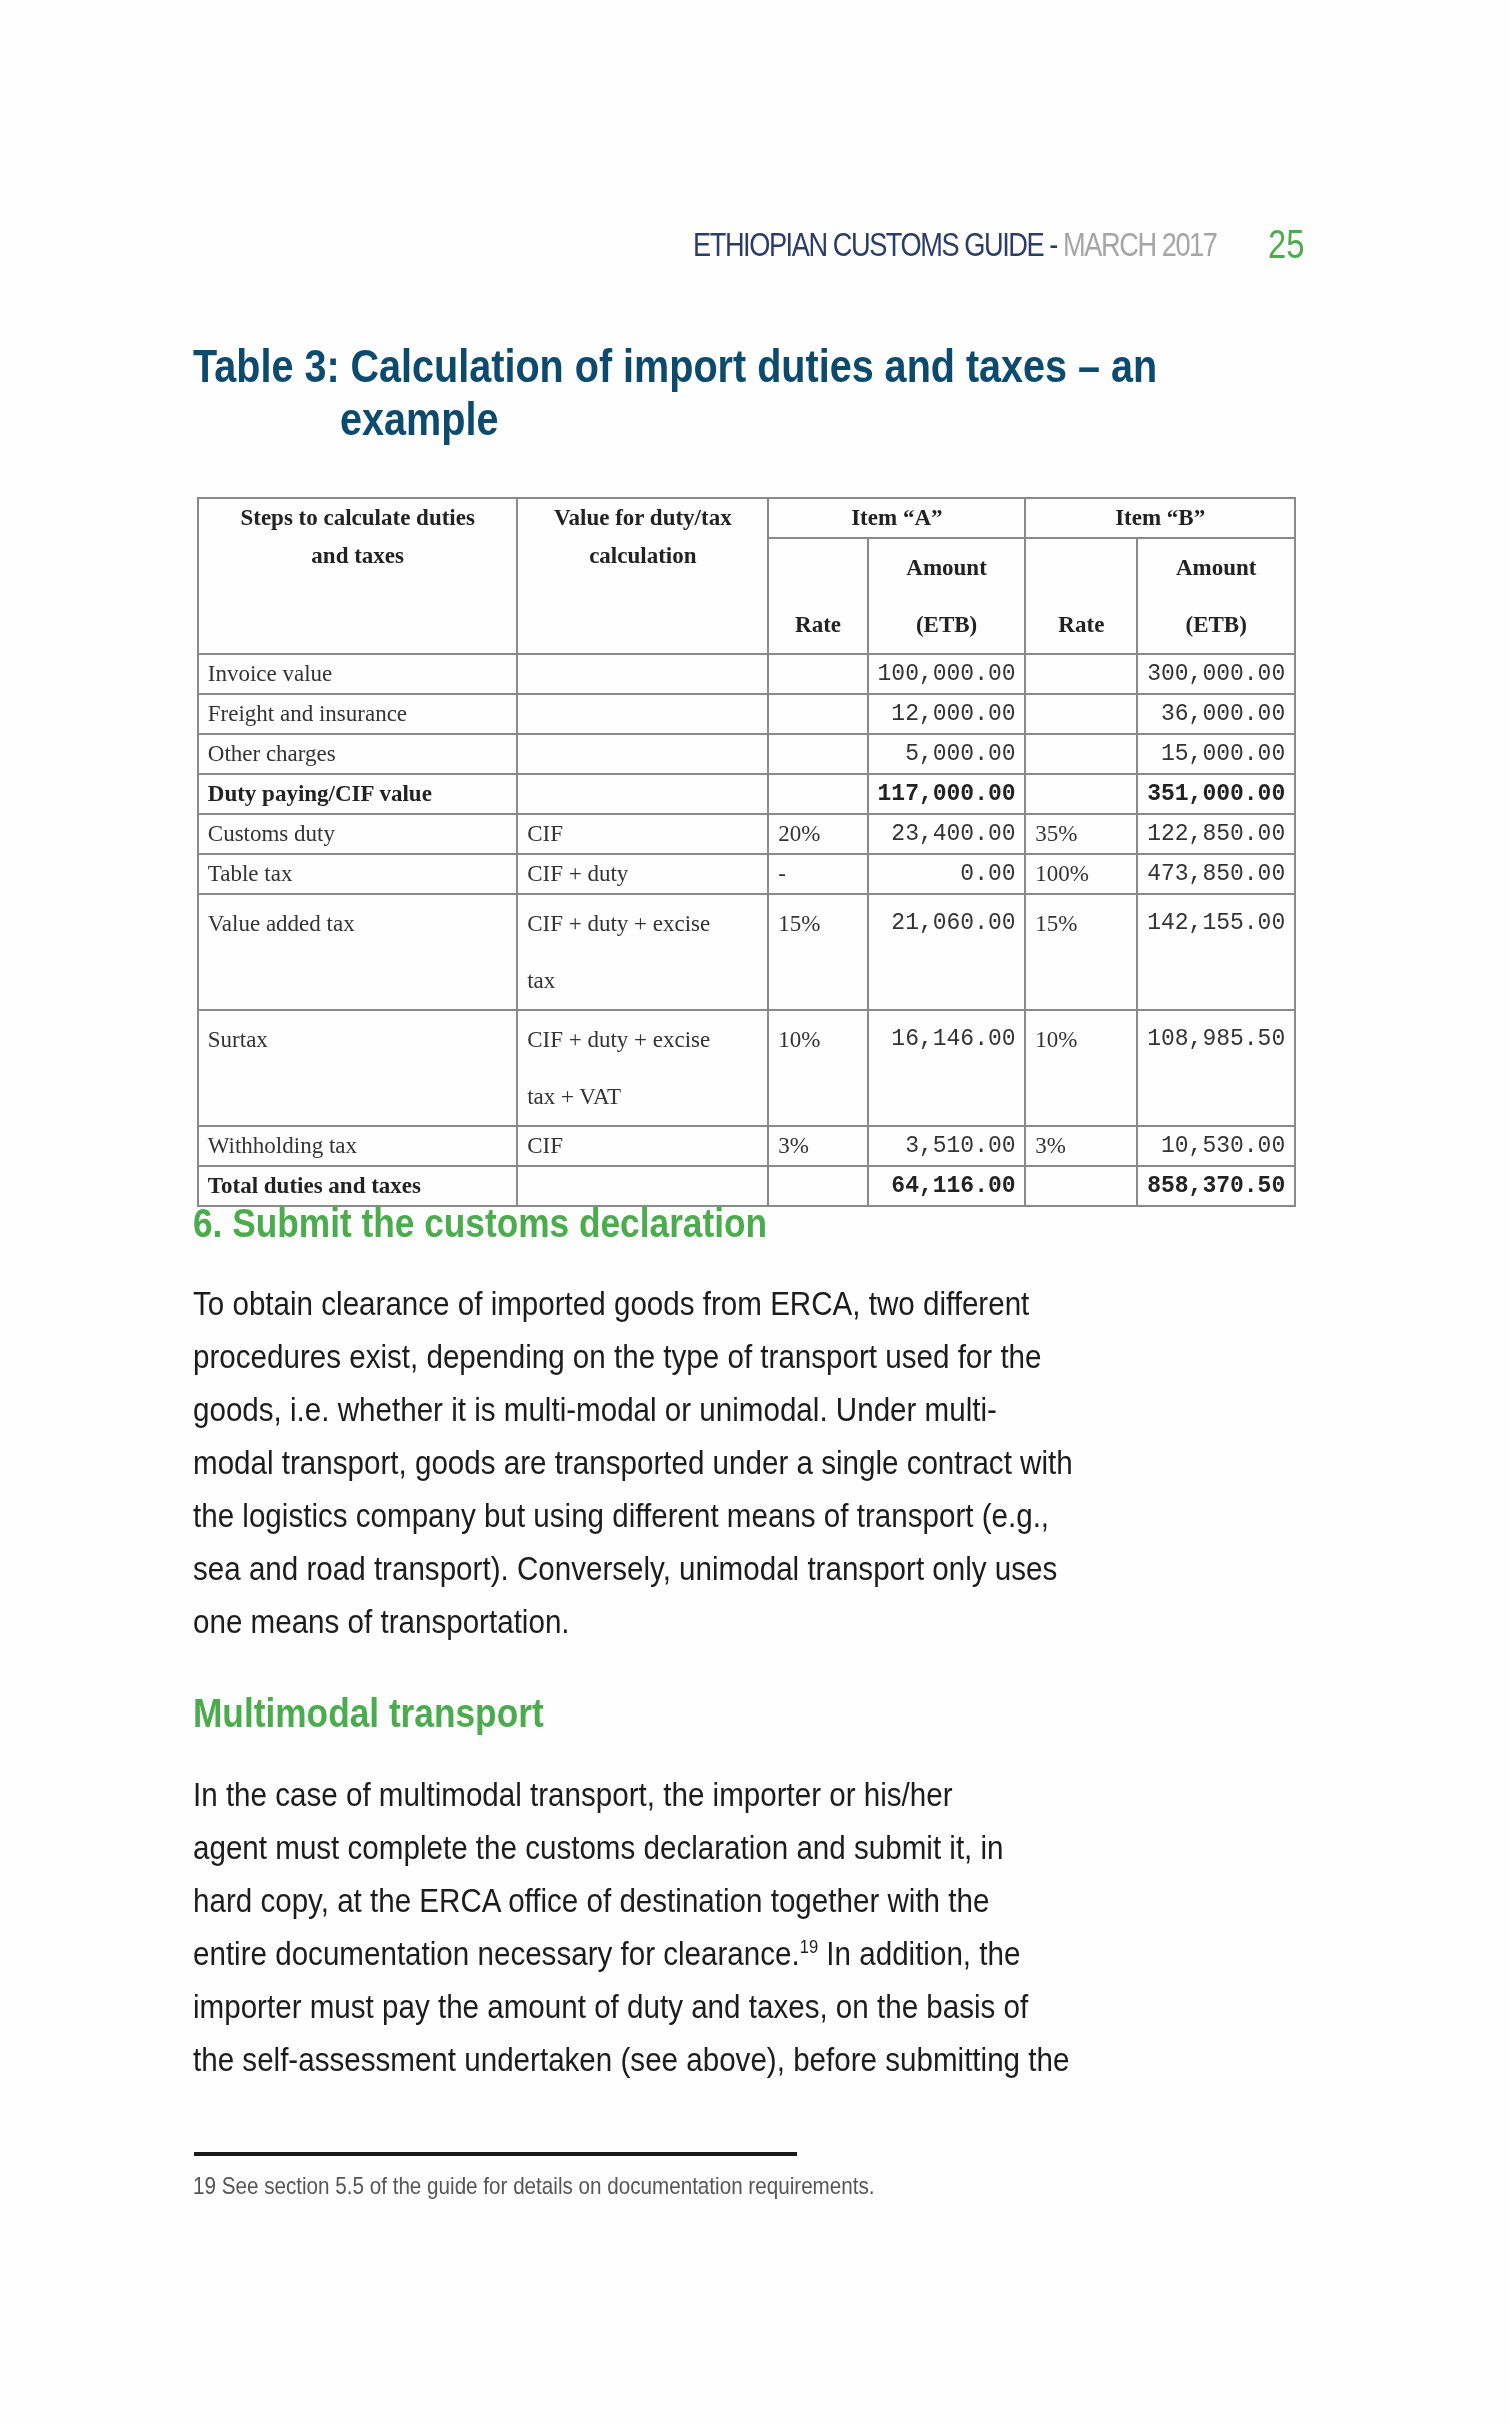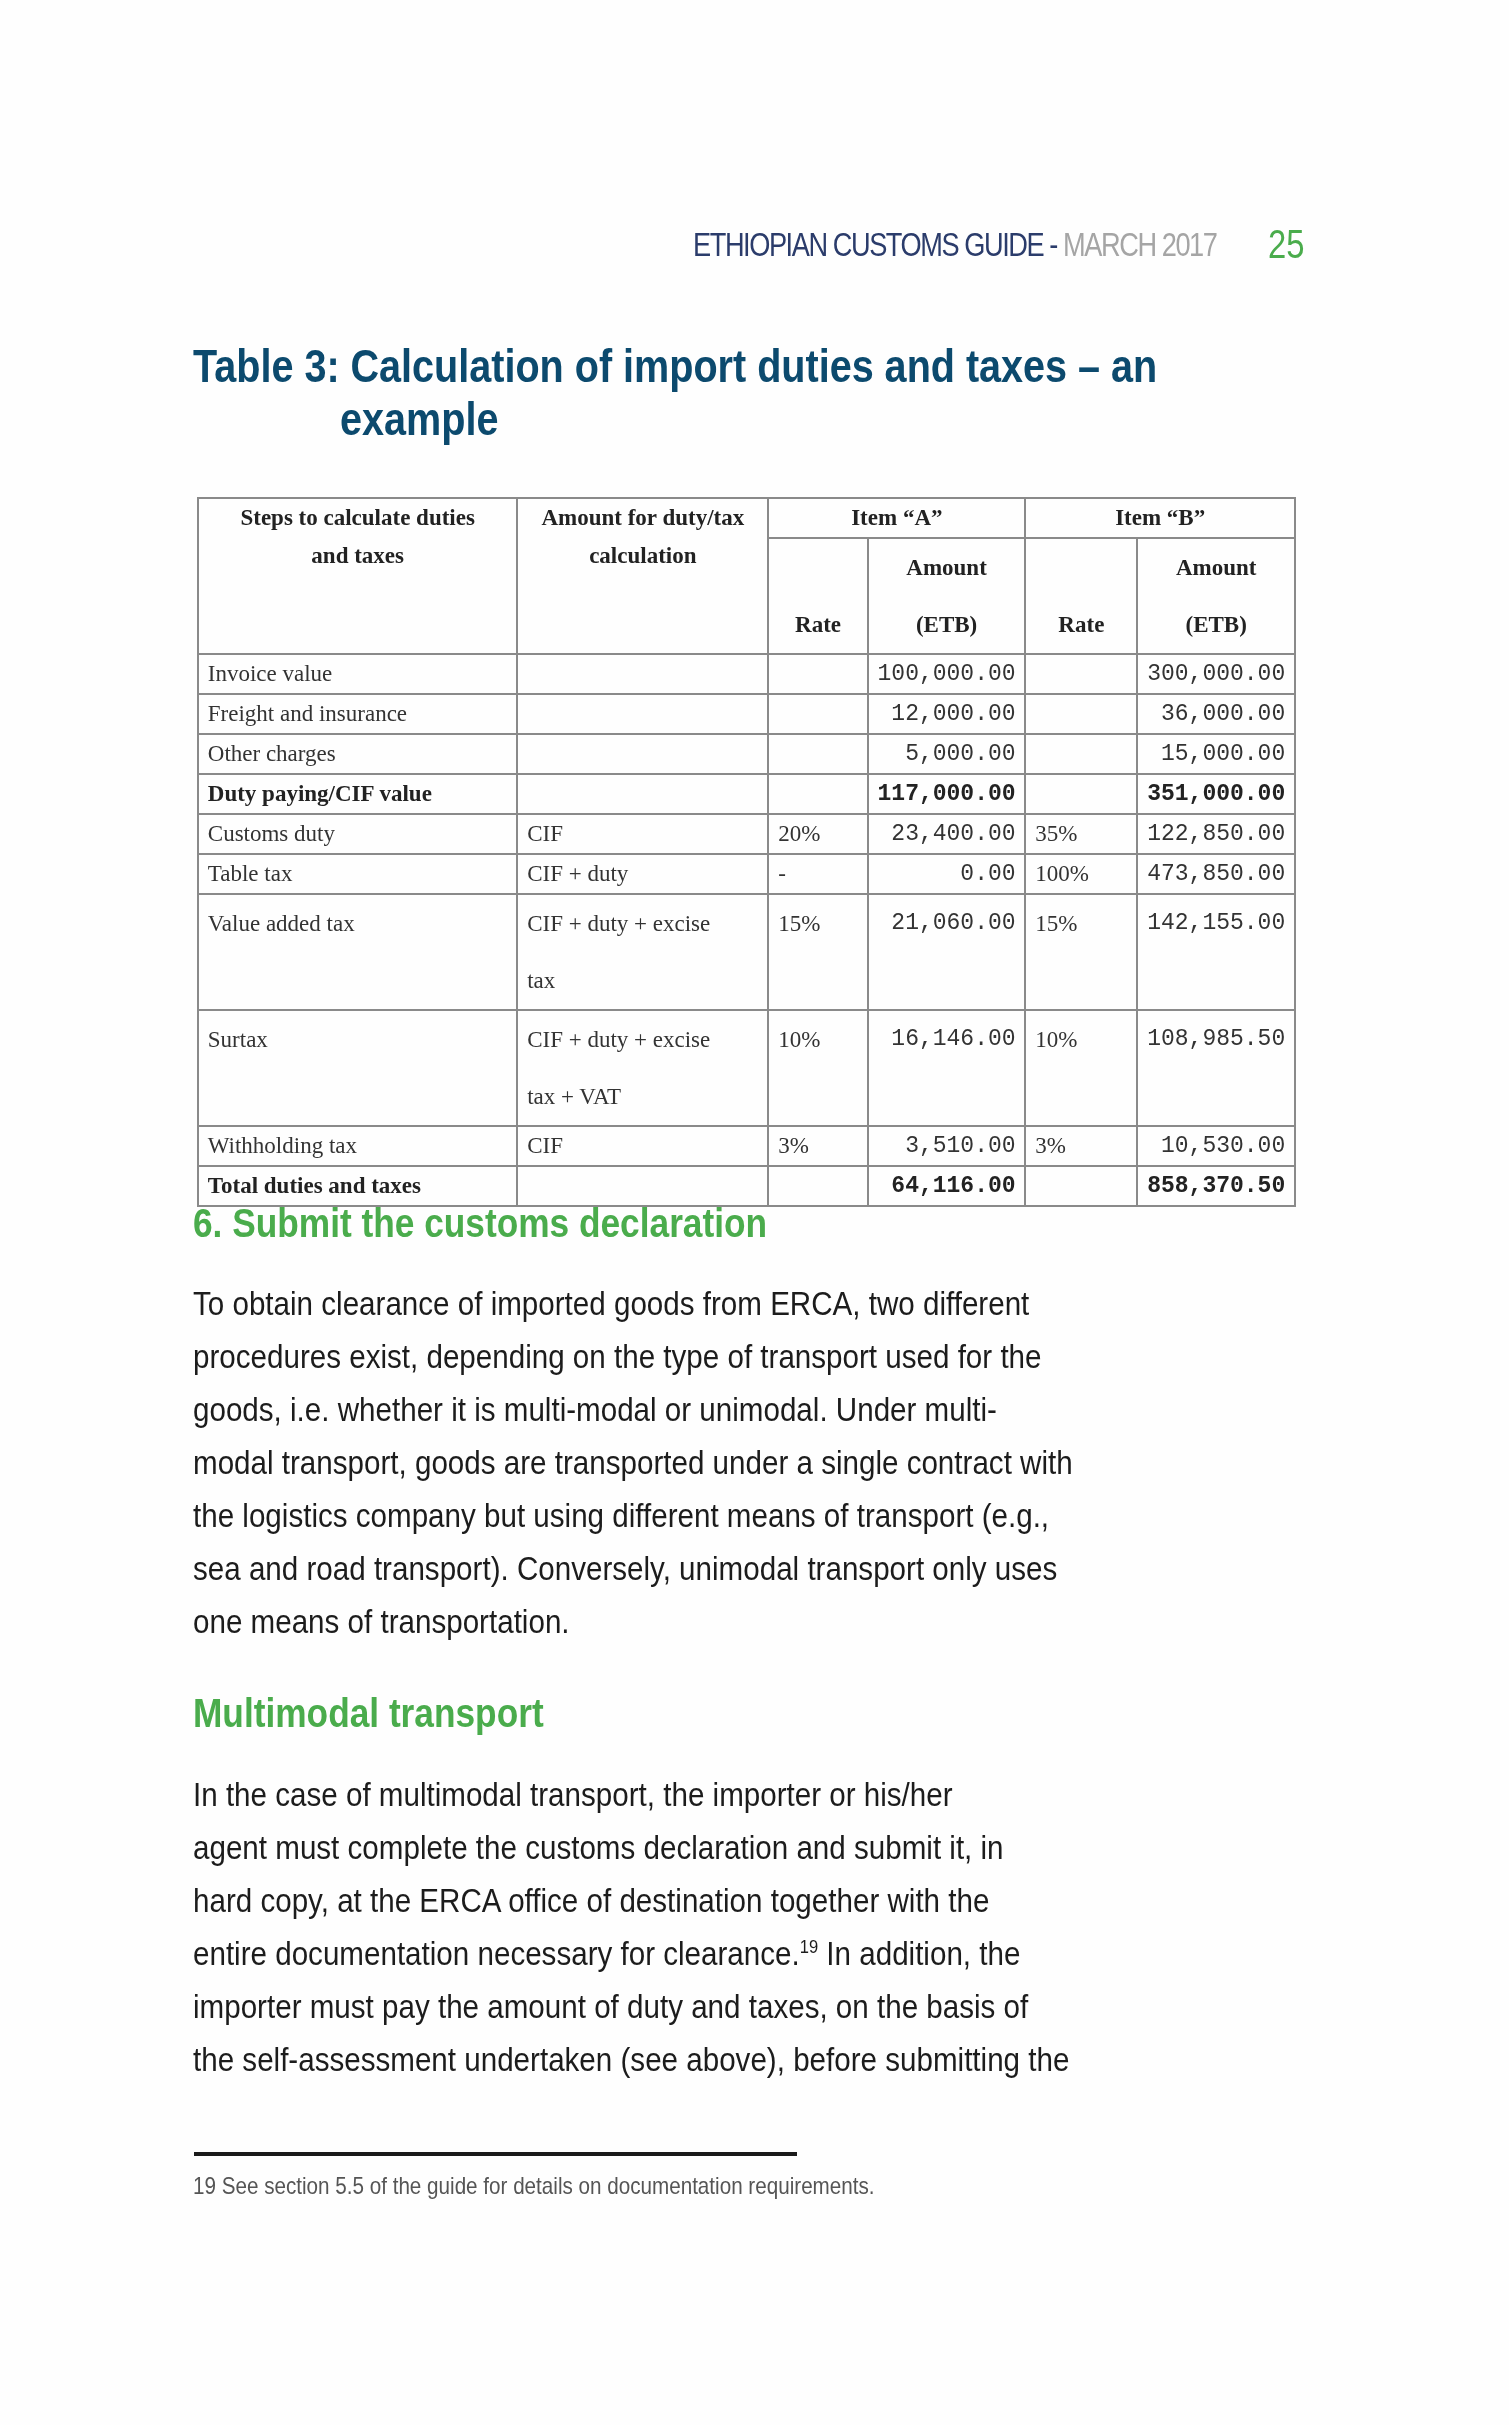--- a/index.html
+++ b/index.html
@@ -56,21 +56,21 @@
 </div>
 
 <table class="calc">
   <tbody>
       <tr class="hdr-top">
     <th class="c1 hdr-span" rowspan="2">
       <div>Steps to calculate duties</div>
       <div>and taxes</div>
     </th>
     <th class="c2 hdr-span" rowspan="2">
-      <div>Amount for duty/tax</div>
+      <div>Value for duty/tax</div>
       <div>calculation</div>
     </th>
     <th colspan="2">Item “A”</th>
     <th colspan="2">Item “B”</th>
   </tr>
   <tr class="hdr-low">
     <th class="c3 two-line">
           <div>&nbsp;</div>
           <div>Rate</div>
         </th>

